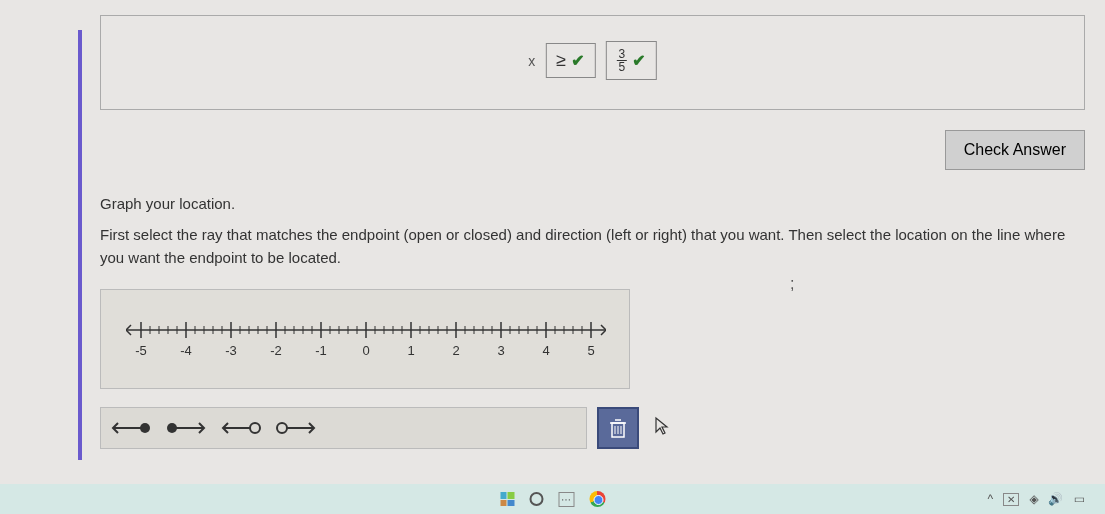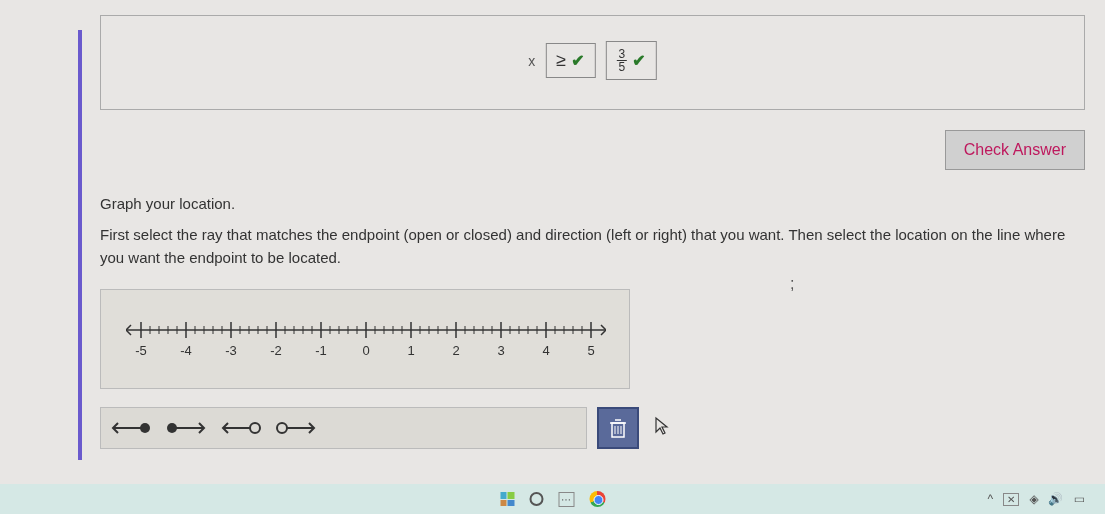--- a/index.html
+++ b/index.html
@@ -70,21 +70,21 @@
   .check-btn-row {
     display: flex;
     justify-content: flex-end;
     margin-bottom: 25px;
   }
   .check-btn {
     background: #d0d0d0;
     border: 1px solid #999;
     padding: 10px 18px;
     font-size: 16px;
-    color: #be185d;
+    color: #000000;
     cursor: pointer;
   }
   .instructions { font-size: 15px; color: #333; margin-bottom: 12px; }
   .sub-instructions { font-size: 15px; color: #333; line-height: 1.5; margin-bottom: 20px; }
   .numline-container {
     border: 1px solid #bbb;
     background: #e0ded9;
     width: 530px;
     height: 100px;
     position: relative;

